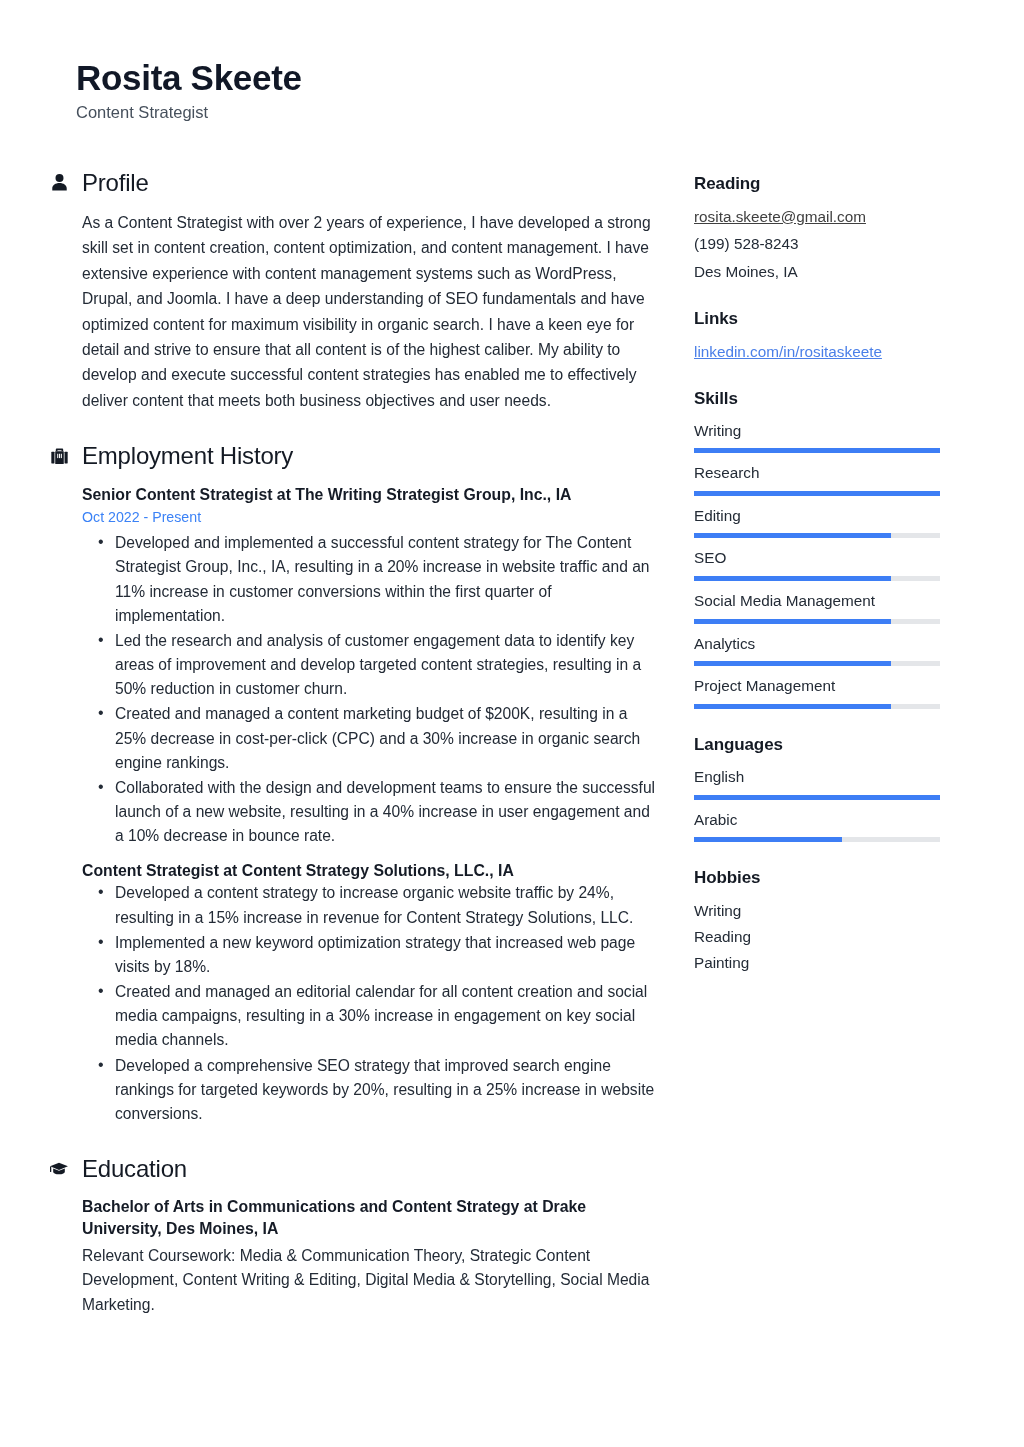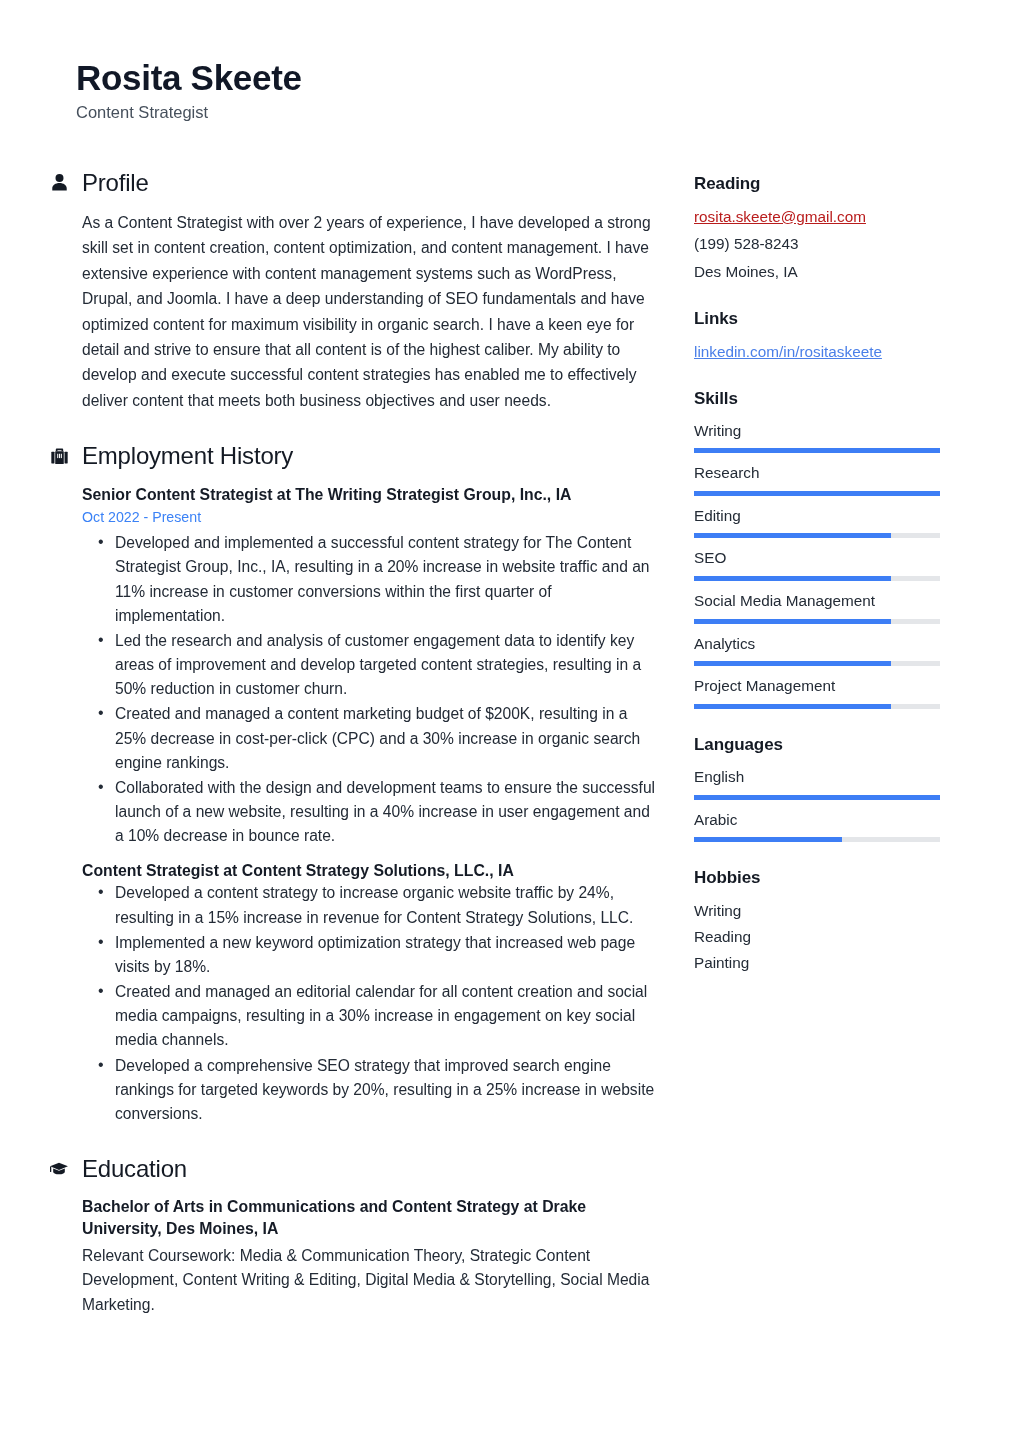--- a/index.html
+++ b/index.html
@@ -278,21 +278,21 @@
           </div>
         </div>
       </div>
 
     </div>
 
     <div class="col-side">
 
       <div class="side-block">
         <div class="side-title">Reading</div>
-        <a class="side-link" href="#" style="color: #b91c1c;">rosita.skeete@gmail.com</a>
+        <a class="side-link" href="#" style="color: #404040;">rosita.skeete@gmail.com</a>
         <div class="side-line">(199) 528-8243</div>
         <div class="side-line">Des Moines, IA</div>
       </div>
 
       <div class="side-block">
         <div class="side-title">Links</div>
         <a class="side-link" href="#" style="color: rgb(74, 127, 232);">linkedin.com/in/rositaskeete</a>
       </div>
 
       <div class="side-block">

